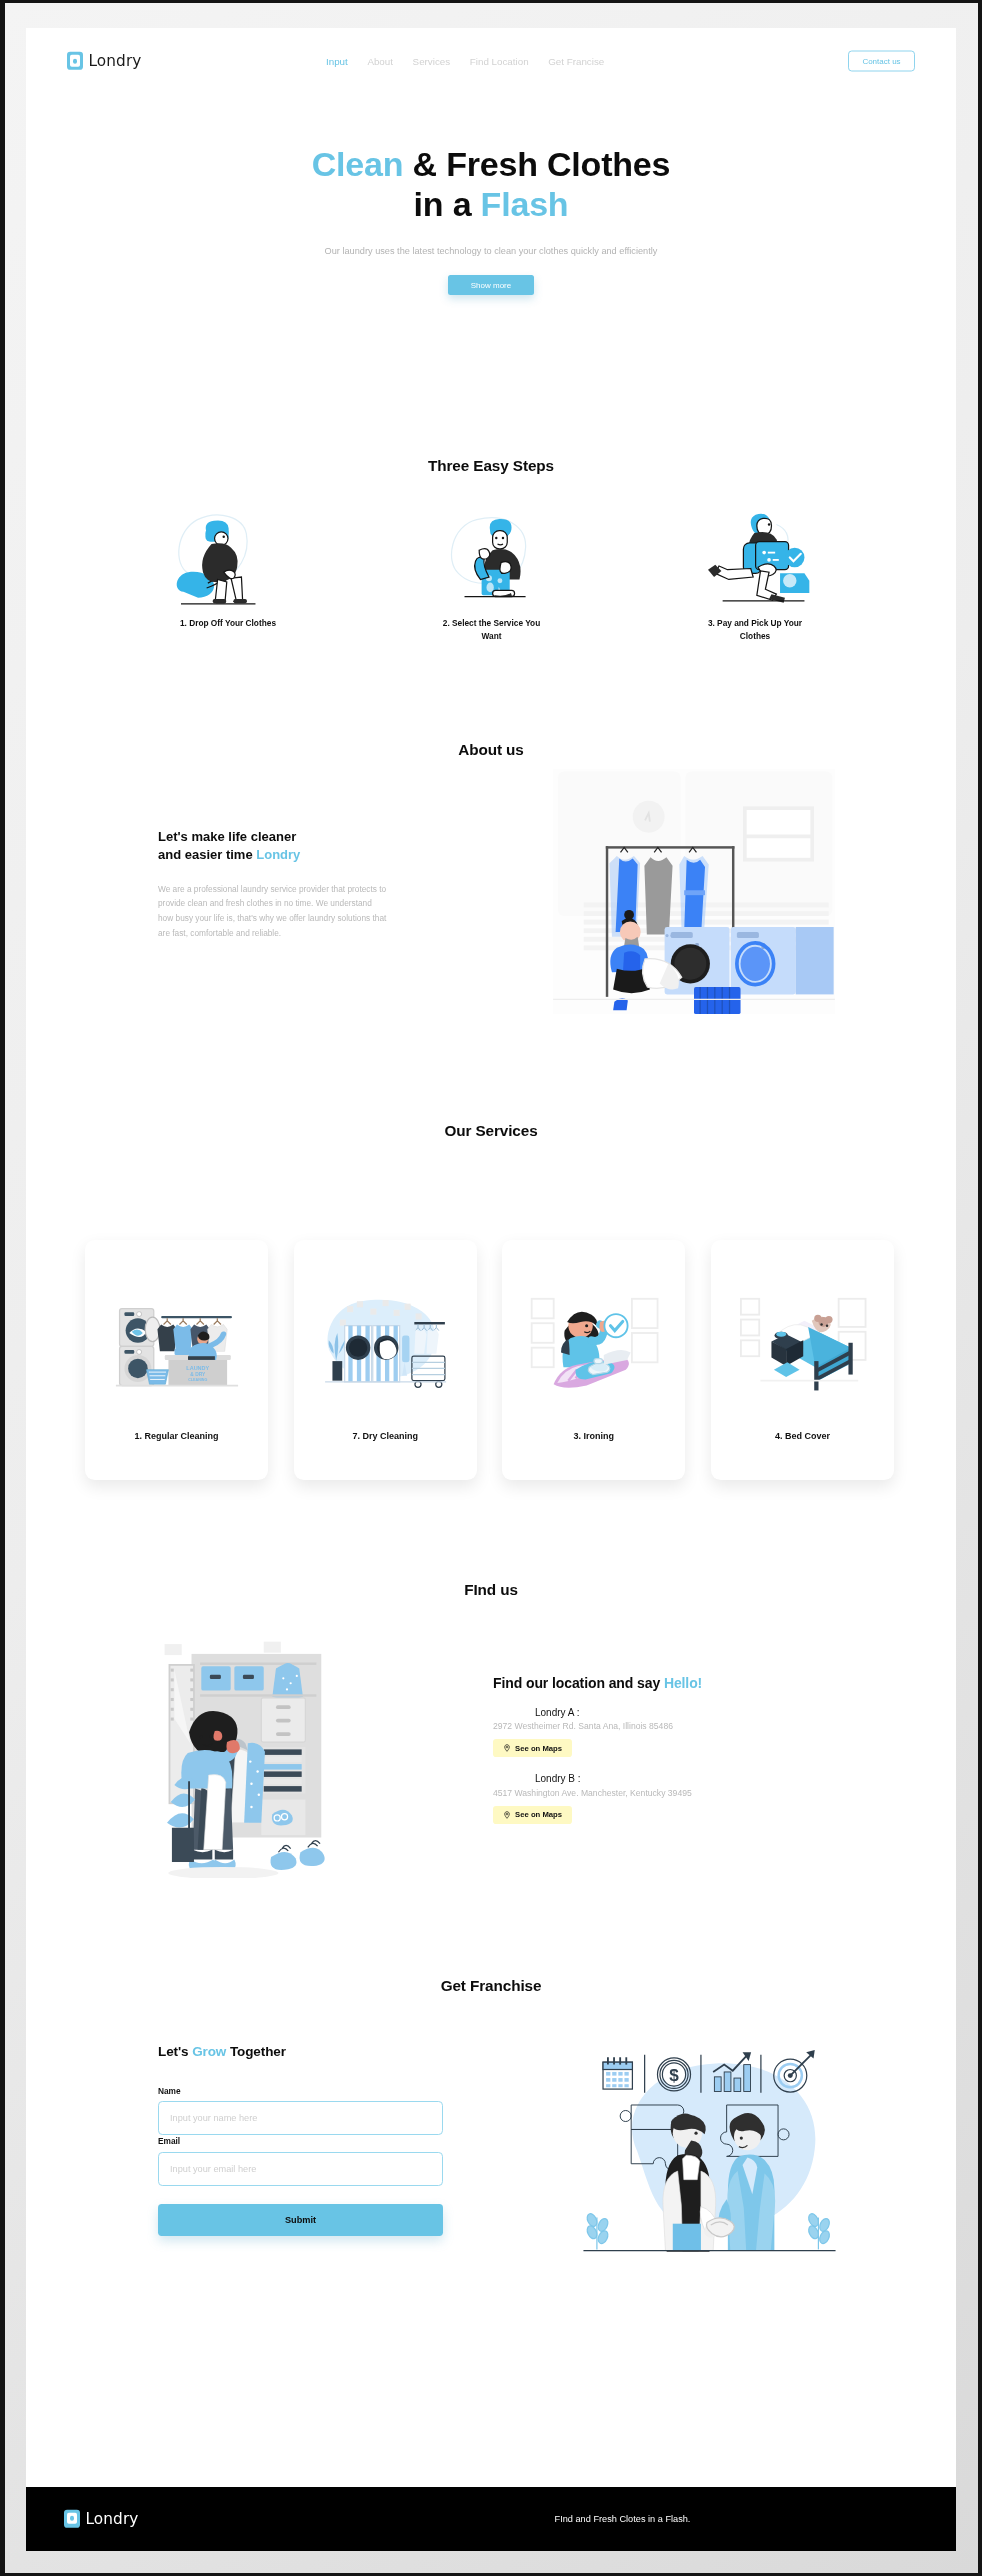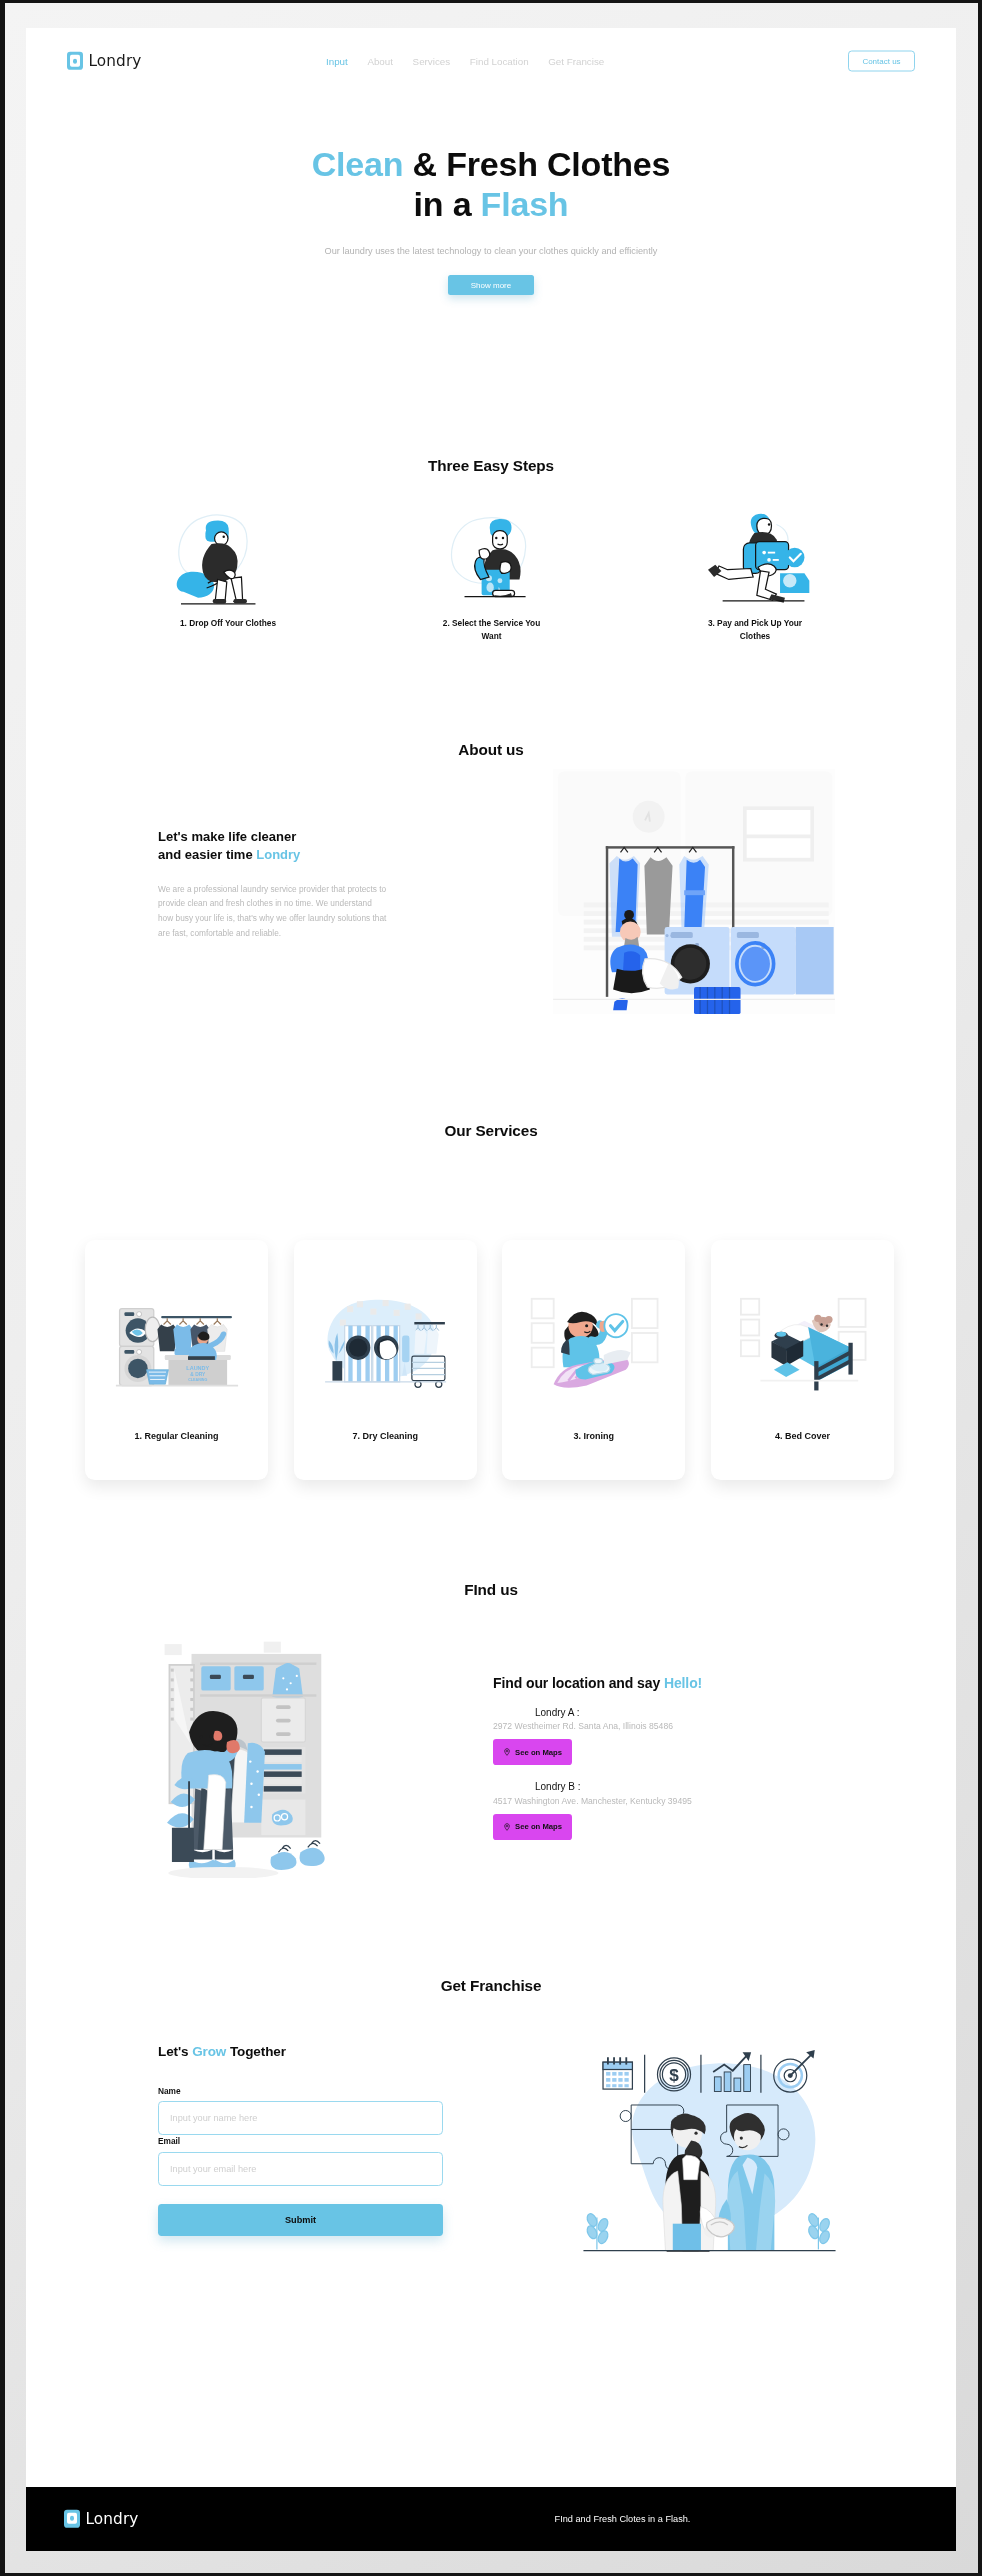--- a/index.html
+++ b/index.html
@@ -276,23 +276,23 @@
   .loc-addr {
     margin-top: 3.7px;
     font-size: 8.6px;
     color: #b9b9b9;
   }
   .maps-btn {
     margin-top: 8px;
     display: inline-flex;
     align-items: center;
     gap: 4.3px;
-    height: 26px;
+    height: 18px;
     padding: 0 9.8px;
-    background: #d946ef;
+    background: #fef9c3;
     border: none;
     border-radius: 3.1px;
     color: #111;
     font-size: 7.7px;
     font-weight: 700;
     cursor: pointer;
     font-family: "Liberation Sans", sans-serif;
   }
   .pin-icon { width: 8px; height: 8px; display: block; }
 

